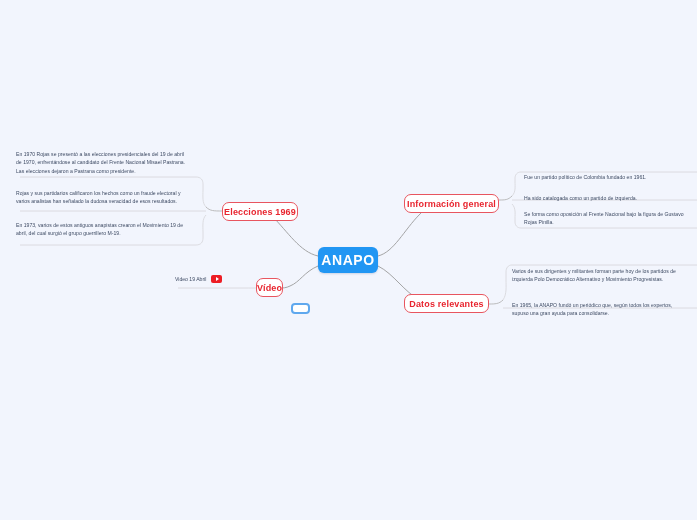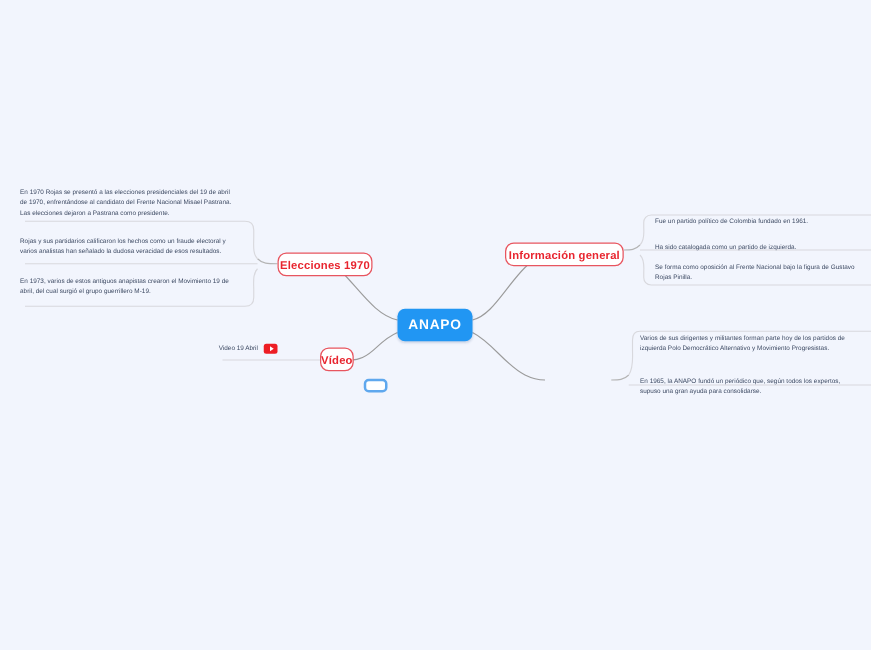--- a/index.html
+++ b/index.html
@@ -37,21 +37,21 @@
     height: 26px;
     background: #2196f3;
     border-radius: 6px;
     display: flex;
     align-items: center;
     justify-content: center;
     box-shadow: 0 1px 2px rgba(30,60,120,.18);
   }
   .root-node .label {
     color: #ffffff;
-    font-size: 11px;
+    font-size: 14px;
     font-weight: bold;
     letter-spacing: .6px;
   }
 
   
   .topic-node {
     position: absolute;
     background: #ffffff;
     border: 1.4px solid #e8555f;
     border-radius: 7px;
@@ -174,31 +174,34 @@
       <path d="M503,300 C507,294 506,286 506,280 L506,272 C506,268 508,265 512,265 L697,265" stroke="#d8d8dd"></path>
       <path d="M503,308 L512,308 L697,308" stroke="#d8d8dd"></path>
     </g>
   </svg>
 
   <div class="root-node">
     <span class="label">ANAPO</span>
   </div>
 
   <div class="topic-node" id="node-elecciones">
-    <span class="label">Elecciones 1970</span>
+    <span class="label">Elecciones 1969</span>
   </div>
 
   <div class="topic-node" id="node-video">
     <span class="label">Vídeo</span>
   </div>
 
   <div class="topic-node" id="node-info">
     <span class="label">Información general</span>
   </div>
 
+  <div class="topic-node" id="node-datos">
+    <span class="label">Datos relevantes</span>
+  </div>
 
   <div class="empty-node"></div>
 
   <div class="leaf" id="leaf-e1">En 1970 Rojas se presentó a las elecciones presidenciales del 19 de abril de 1970, enfrentándose al candidato del Frente Nacional Misael Pastrana. Las elecciones dejaron a Pastrana como presidente.</div>
   <div class="leaf" id="leaf-e2">Rojas y sus partidarios calificaron los hechos como un fraude electoral y varios analistas han señalado la dudosa veracidad de esos resultados.</div>
   <div class="leaf" id="leaf-e3">En 1973, varios de estos antiguos anapistas crearon el Movimiento 19 de abril,  del cual surgió el grupo guerrillero M-19.</div>
 
   <div class="video-link">
     <span class="vlabel">Video 19 Abril</span>
     <span class="yt-icon">

